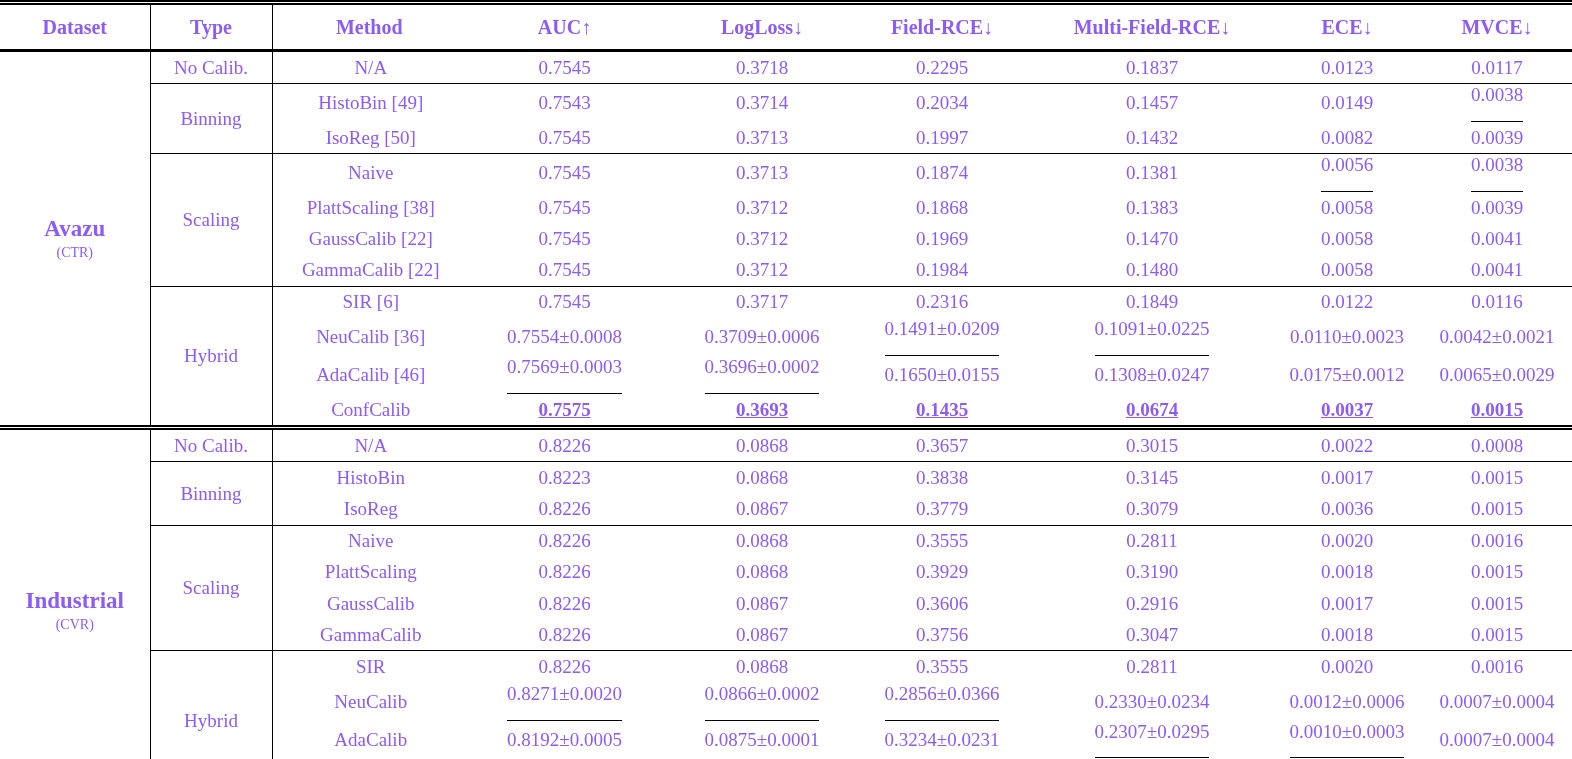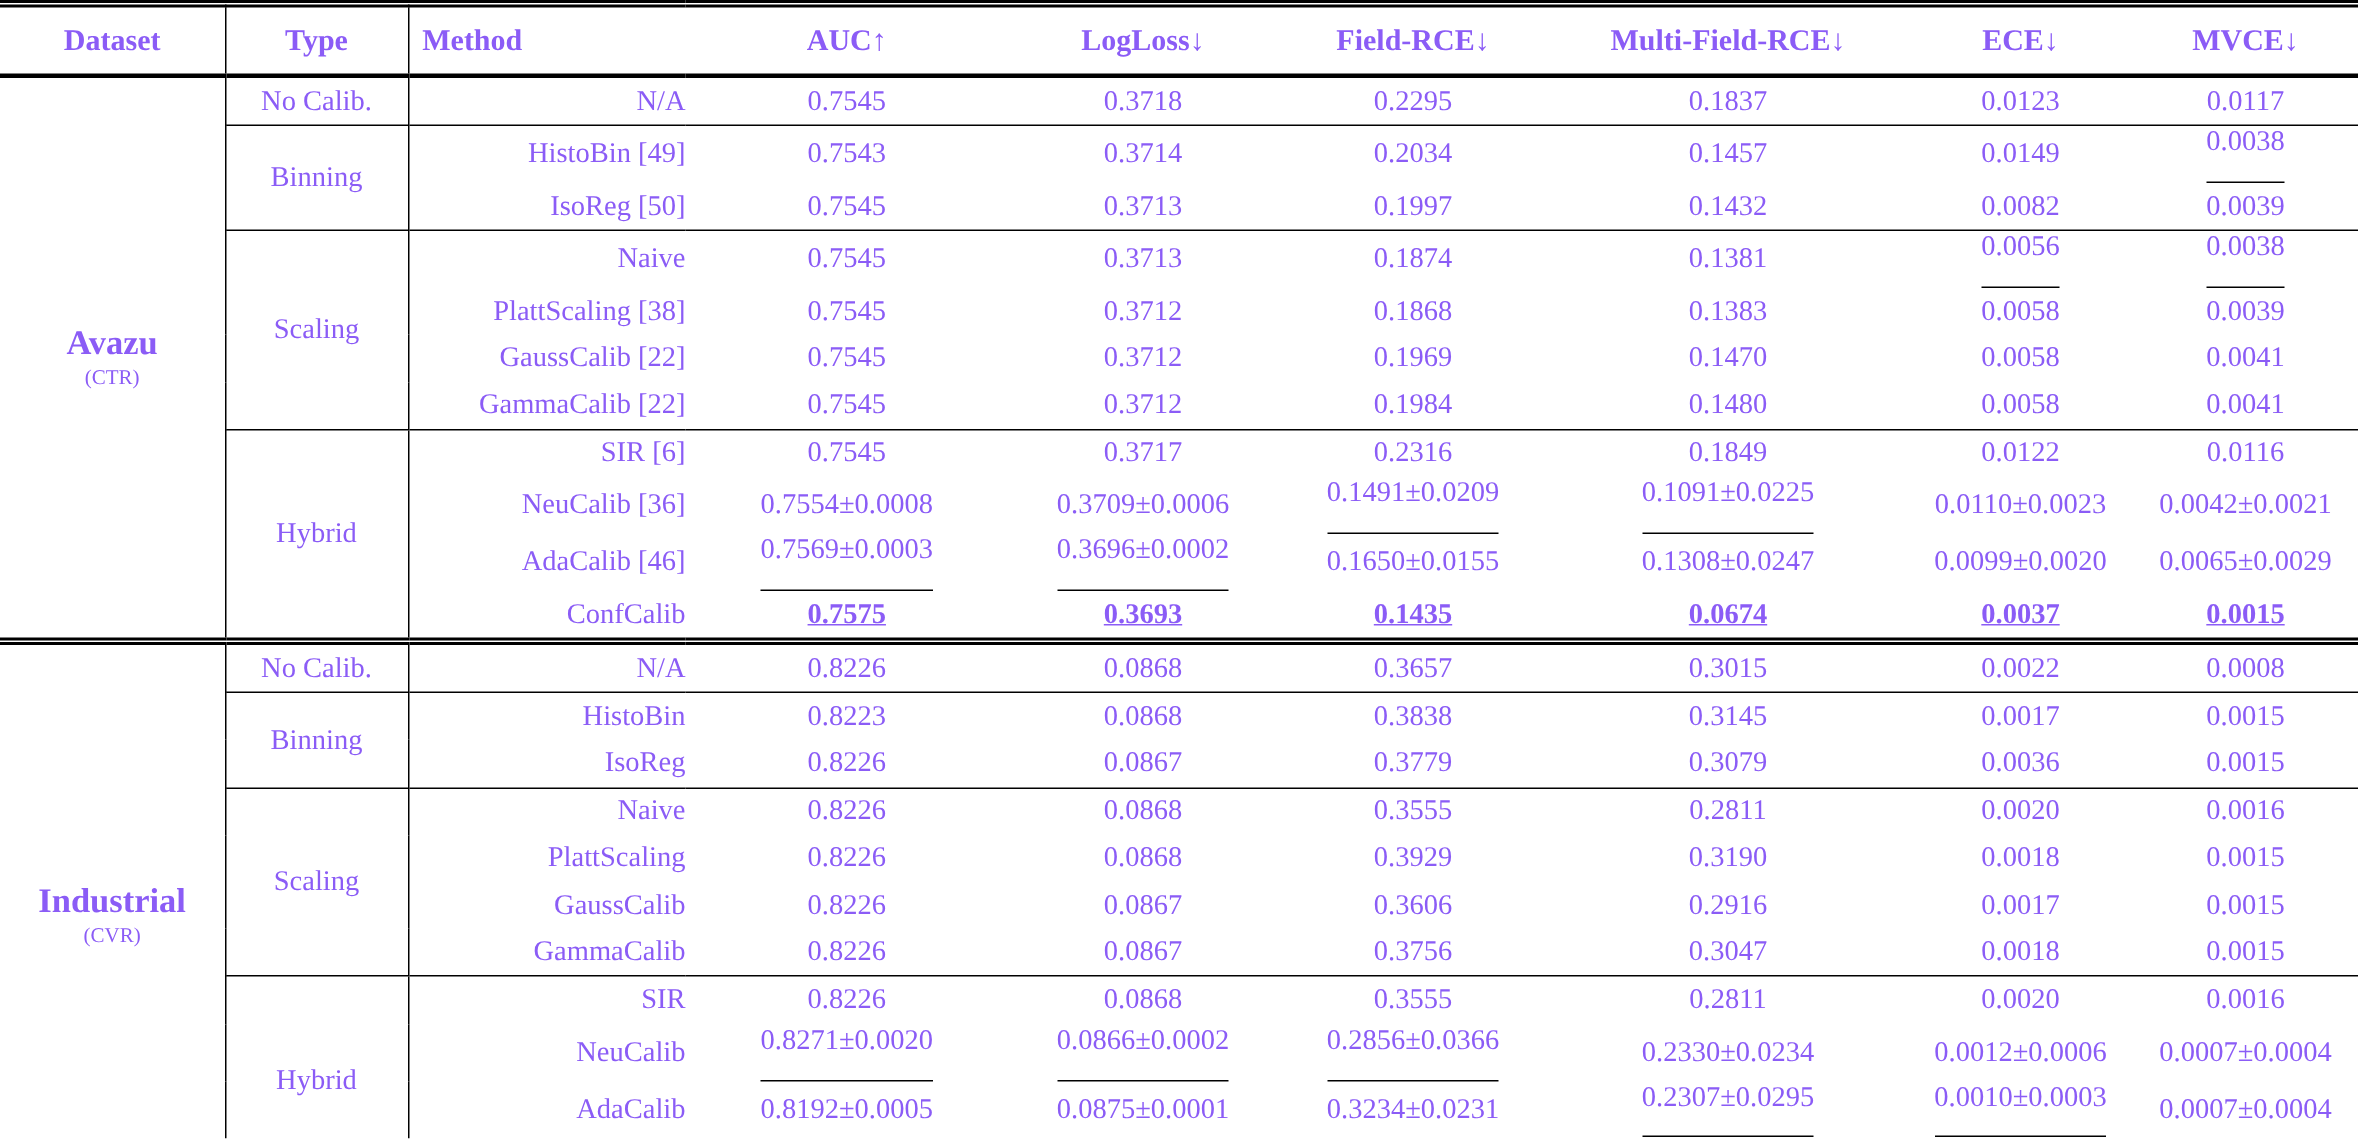--- a/index.html
+++ b/index.html
@@ -21,31 +21,31 @@
   }
   thead th {
     height: 44px;
     font-size: 20px;
     font-weight: bold;
     text-align: center;
     vertical-align: middle;
     border-bottom: 3px solid #000000;
     padding: 0;
   }
-  thead th.left { text-align: left; padding-left: 9px; }
+  thead th.left { text-align: center; padding-left: 9px; }
   tbody td {
     height: 31.2px;
     font-size: 19px;
     text-align: center;
     vertical-align: middle;
     padding: 0;
     line-height: 1.15;
   }
   .v { border-right: 1.5px solid #000000; }
-  td.method-cell { text-align: right; padding-left: 12px; }
+  td.method-cell { text-align: center; padding-left: 12px; }
   td.dataset-cell { text-align: center; }
   .dataset-name { font-weight: bold; font-size: 23px; line-height: 1.3; }
   .dataset-sub { font-size: 14px; line-height: 1.3; }
   tbody tr.group-start td { border-top: 1.5px solid #000000; }
   tbody tr.section-start td { border-top: 5px double #000000; }
   span.second {
     display: inline-block;
     border-bottom: 1.5px solid #000000;
     padding-bottom: 16px;
     line-height: 1.05;
@@ -170,21 +170,21 @@
           <td class="metric-cell"><span class="second">0.1091±0.0225</span></td>
           <td class="metric-cell"><span>0.0110±0.0023</span></td>
           <td class="metric-cell"><span>0.0042±0.0021</span></td>
         </tr>
         <tr>
           <td class="method-cell">AdaCalib [46]</td>
           <td class="metric-cell"><span class="second">0.7569±0.0003</span></td>
           <td class="metric-cell"><span class="second">0.3696±0.0002</span></td>
           <td class="metric-cell"><span>0.1650±0.0155</span></td>
           <td class="metric-cell"><span>0.1308±0.0247</span></td>
-          <td class="metric-cell"><span>0.0099±0.0020</span></td>
+          <td class="metric-cell"><span>0.0175±0.0012</span></td>
           <td class="metric-cell"><span>0.0065±0.0029</span></td>
         </tr>
         <tr>
           <td class="method-cell">ConfCalib</td>
           <td class="metric-cell"><span class="best">0.7575</span></td>
           <td class="metric-cell"><span class="best">0.3693</span></td>
           <td class="metric-cell"><span class="best">0.1435</span></td>
           <td class="metric-cell"><span class="best">0.0674</span></td>
           <td class="metric-cell"><span class="best">0.0037</span></td>
           <td class="metric-cell"><span class="best">0.0015</span></td>

